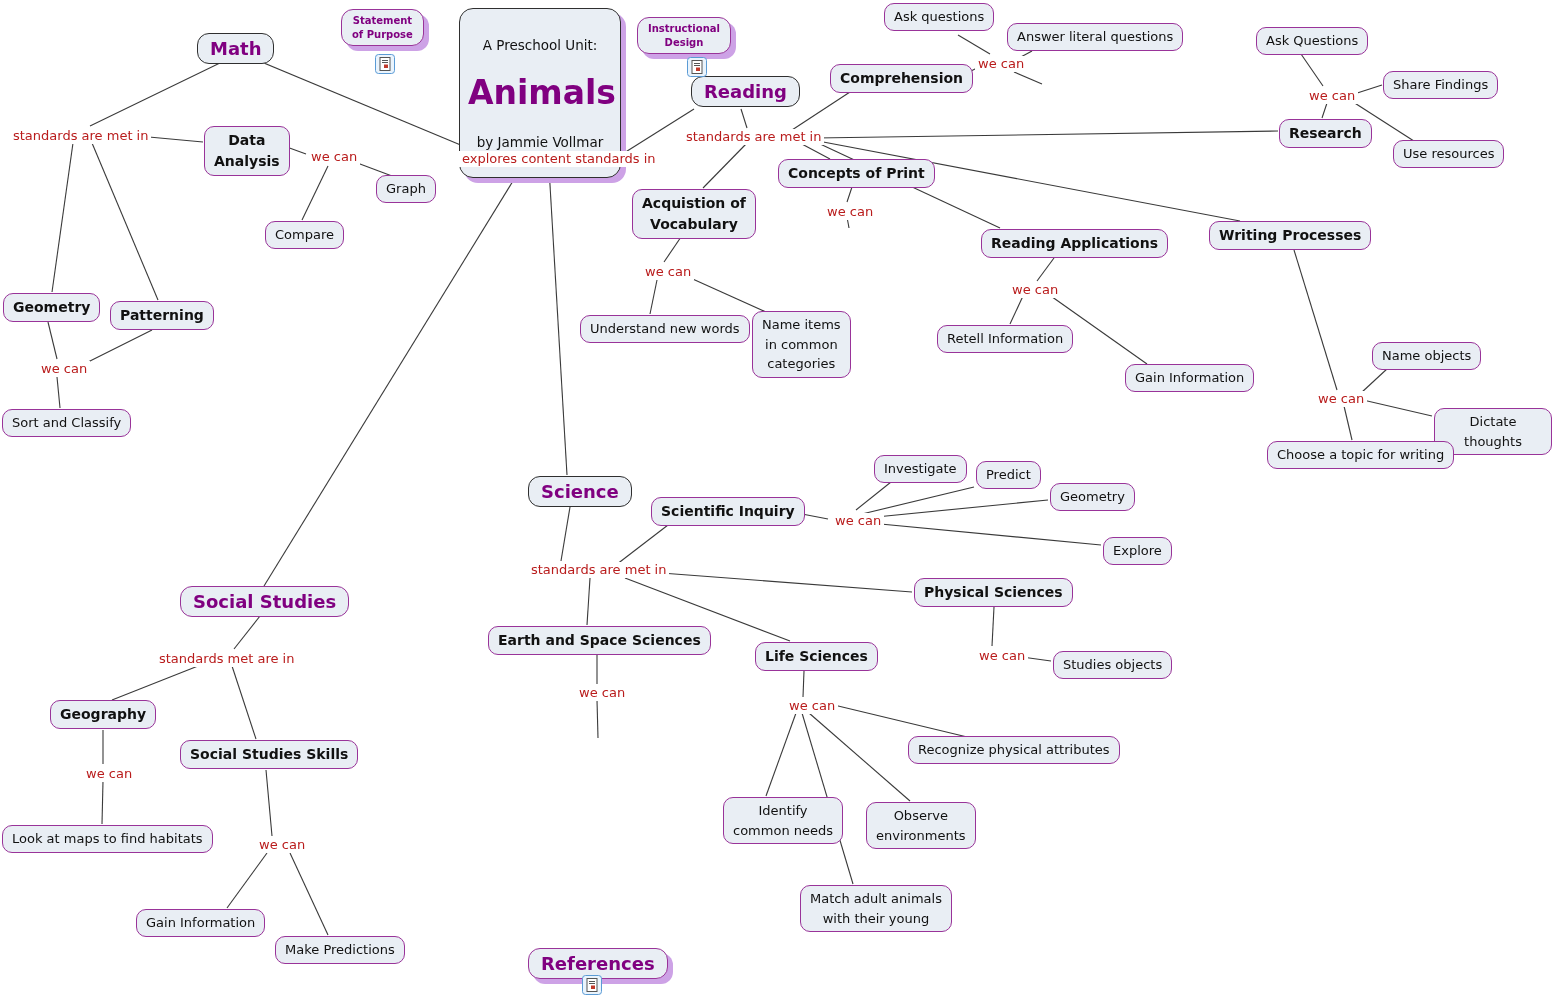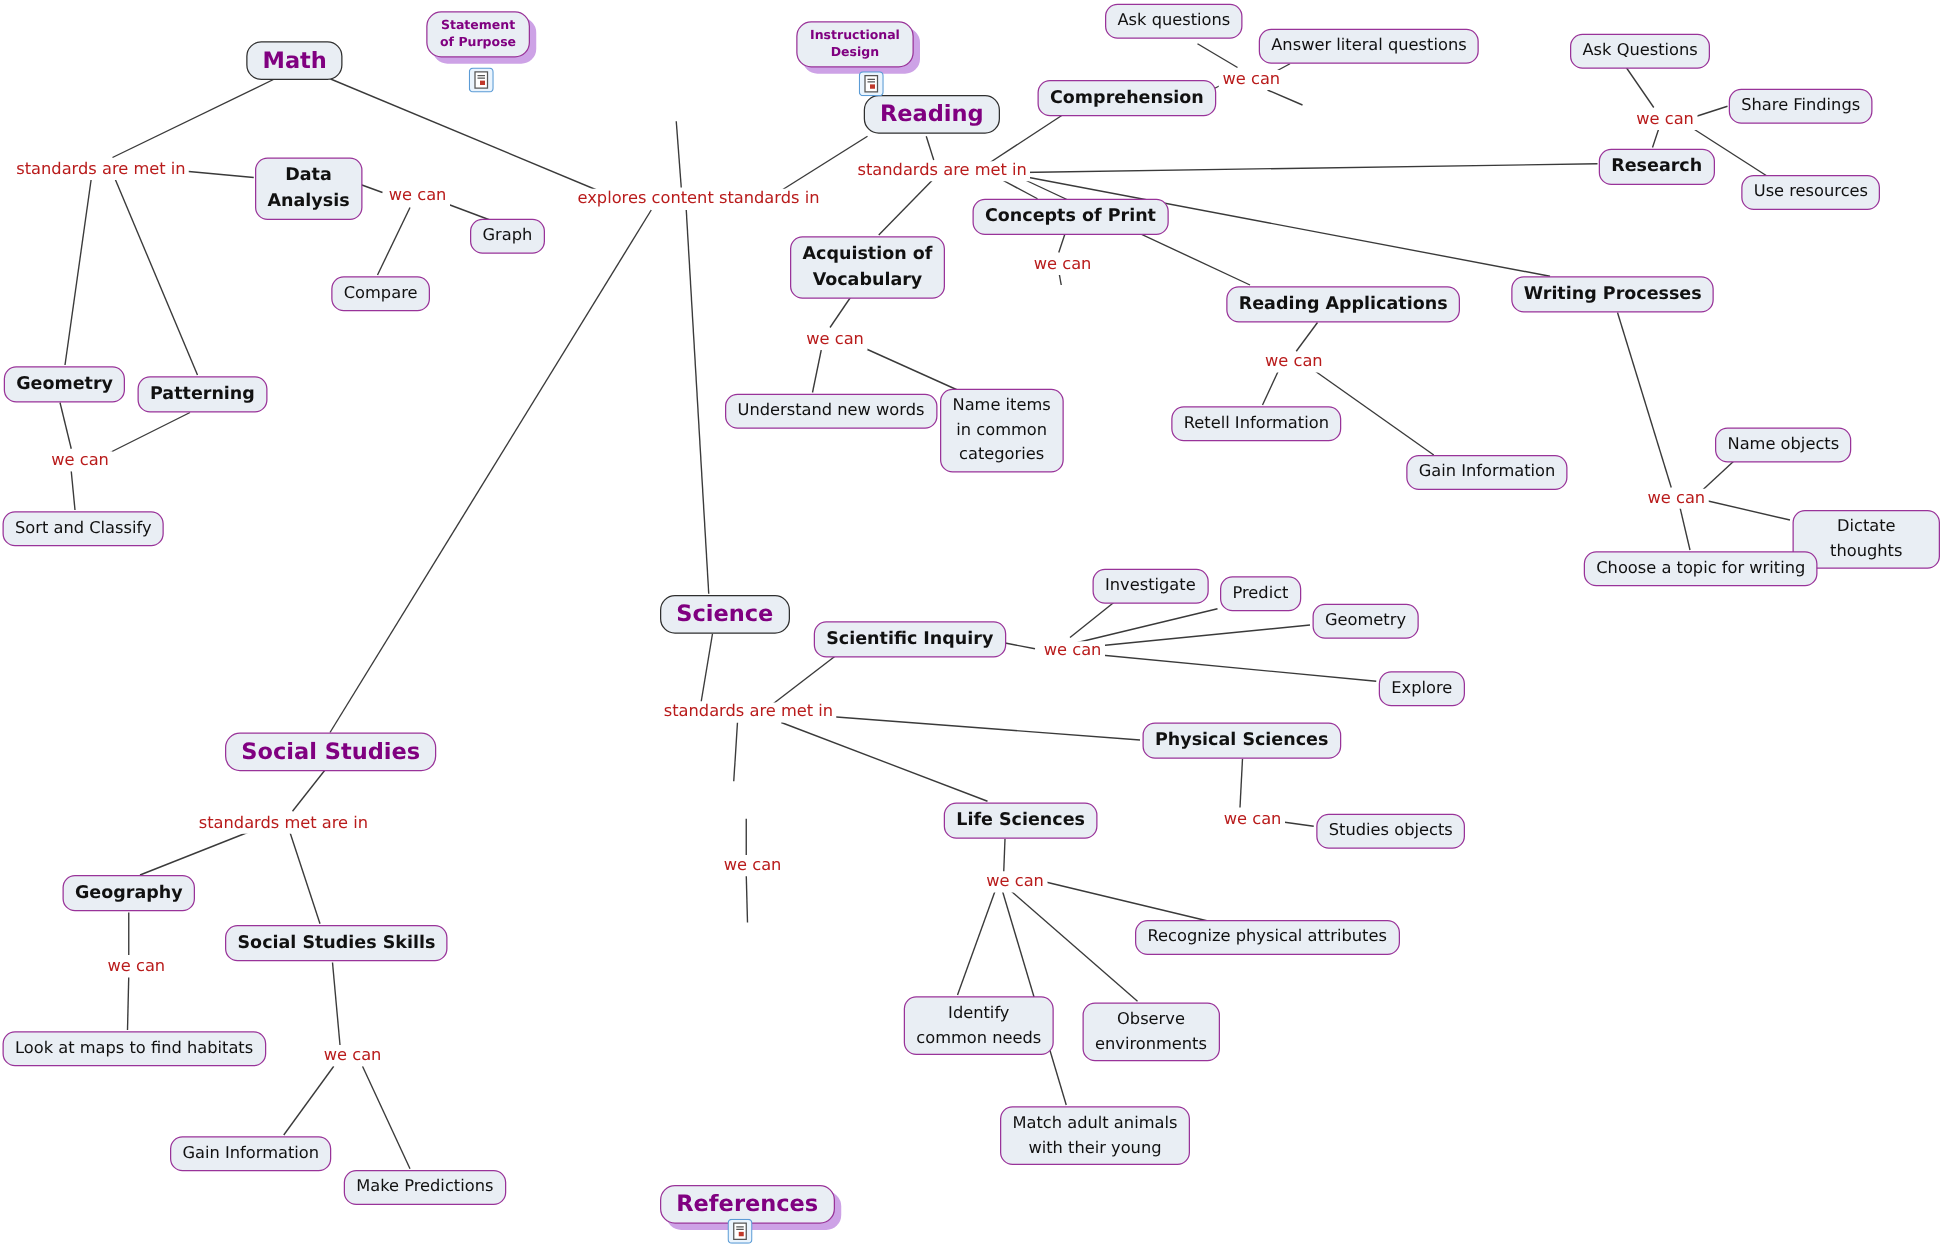--- a/index.html
+++ b/index.html
@@ -115,20 +115,25 @@
     <line x1="260" y1="616" x2="234" y2="649"></line>
     <line x1="198" y1="666" x2="112" y2="700"></line>
     <line x1="232" y1="666" x2="256" y2="739"></line>
     <line x1="103" y1="730" x2="103" y2="764"></line>
     <line x1="103" y1="781" x2="102" y2="824"></line>
     <line x1="266" y1="770" x2="272" y2="836"></line>
     <line x1="267" y1="853" x2="227" y2="908"></line>
     <line x1="290" y1="853" x2="328" y2="935"></line>
   </svg>
 
+  <div class="node dark shadow title-node" style="left:459px;top:8px;width:162px">
+    <div class="kicker">A Preschool Unit:</div>
+    <div class="big">Animals</div>
+    <div class="byline">by Jammie Vollmar</div>
+  </div>
 
   <div class="node topic dark" style="left:197px;top:33px">Math</div>
   <div class="node topic smalltopic shadow" style="left:341px;top:9px">Statement
 of Purpose</div>
   <div class="node topic smalltopic shadow" style="left:637px;top:17px">Instructional
 Design</div>
   <div class="node topic dark" style="left:691px;top:76px">Reading</div>
   <div class="node topic dark" style="left:528px;top:476px">Science</div>
   <div class="node topic" style="left:180px;top:586px">Social Studies</div>
   <div class="node topic shadow" style="left:528px;top:948px">References</div>
@@ -190,20 +195,21 @@
   <div class="node" style="left:1372px;top:342px">Name objects</div>
   <div class="node" style="left:1434px;top:408px">Dictate thoughts</div>
   <div class="node" style="left:1267px;top:441px">Choose a topic for writing</div>
 
   <div class="node sub" style="left:651px;top:497px">Scientific Inquiry</div>
   <div class="node" style="left:874px;top:455px">Investigate</div>
   <div class="node" style="left:976px;top:461px">Predict</div>
   <div class="node" style="left:1050px;top:483px">Geometry</div>
   <div class="node" style="left:1103px;top:537px">Explore</div>
   <div class="node sub" style="left:914px;top:578px">Physical Sciences</div>
+  <div class="node sub" style="left:488px;top:626px">Earth and Space Sciences</div>
   <div class="node sub" style="left:755px;top:642px">Life Sciences</div>
   <div class="node" style="left:1053px;top:651px">Studies objects</div>
   <div class="node" style="left:908px;top:736px">Recognize physical attributes</div>
   <div class="node" style="left:723px;top:797px">Identify
 common needs</div>
   <div class="node" style="left:866px;top:802px">Observe
 environments</div>
   <div class="node" style="left:800px;top:885px">Match adult animals
 with their young</div>
 

